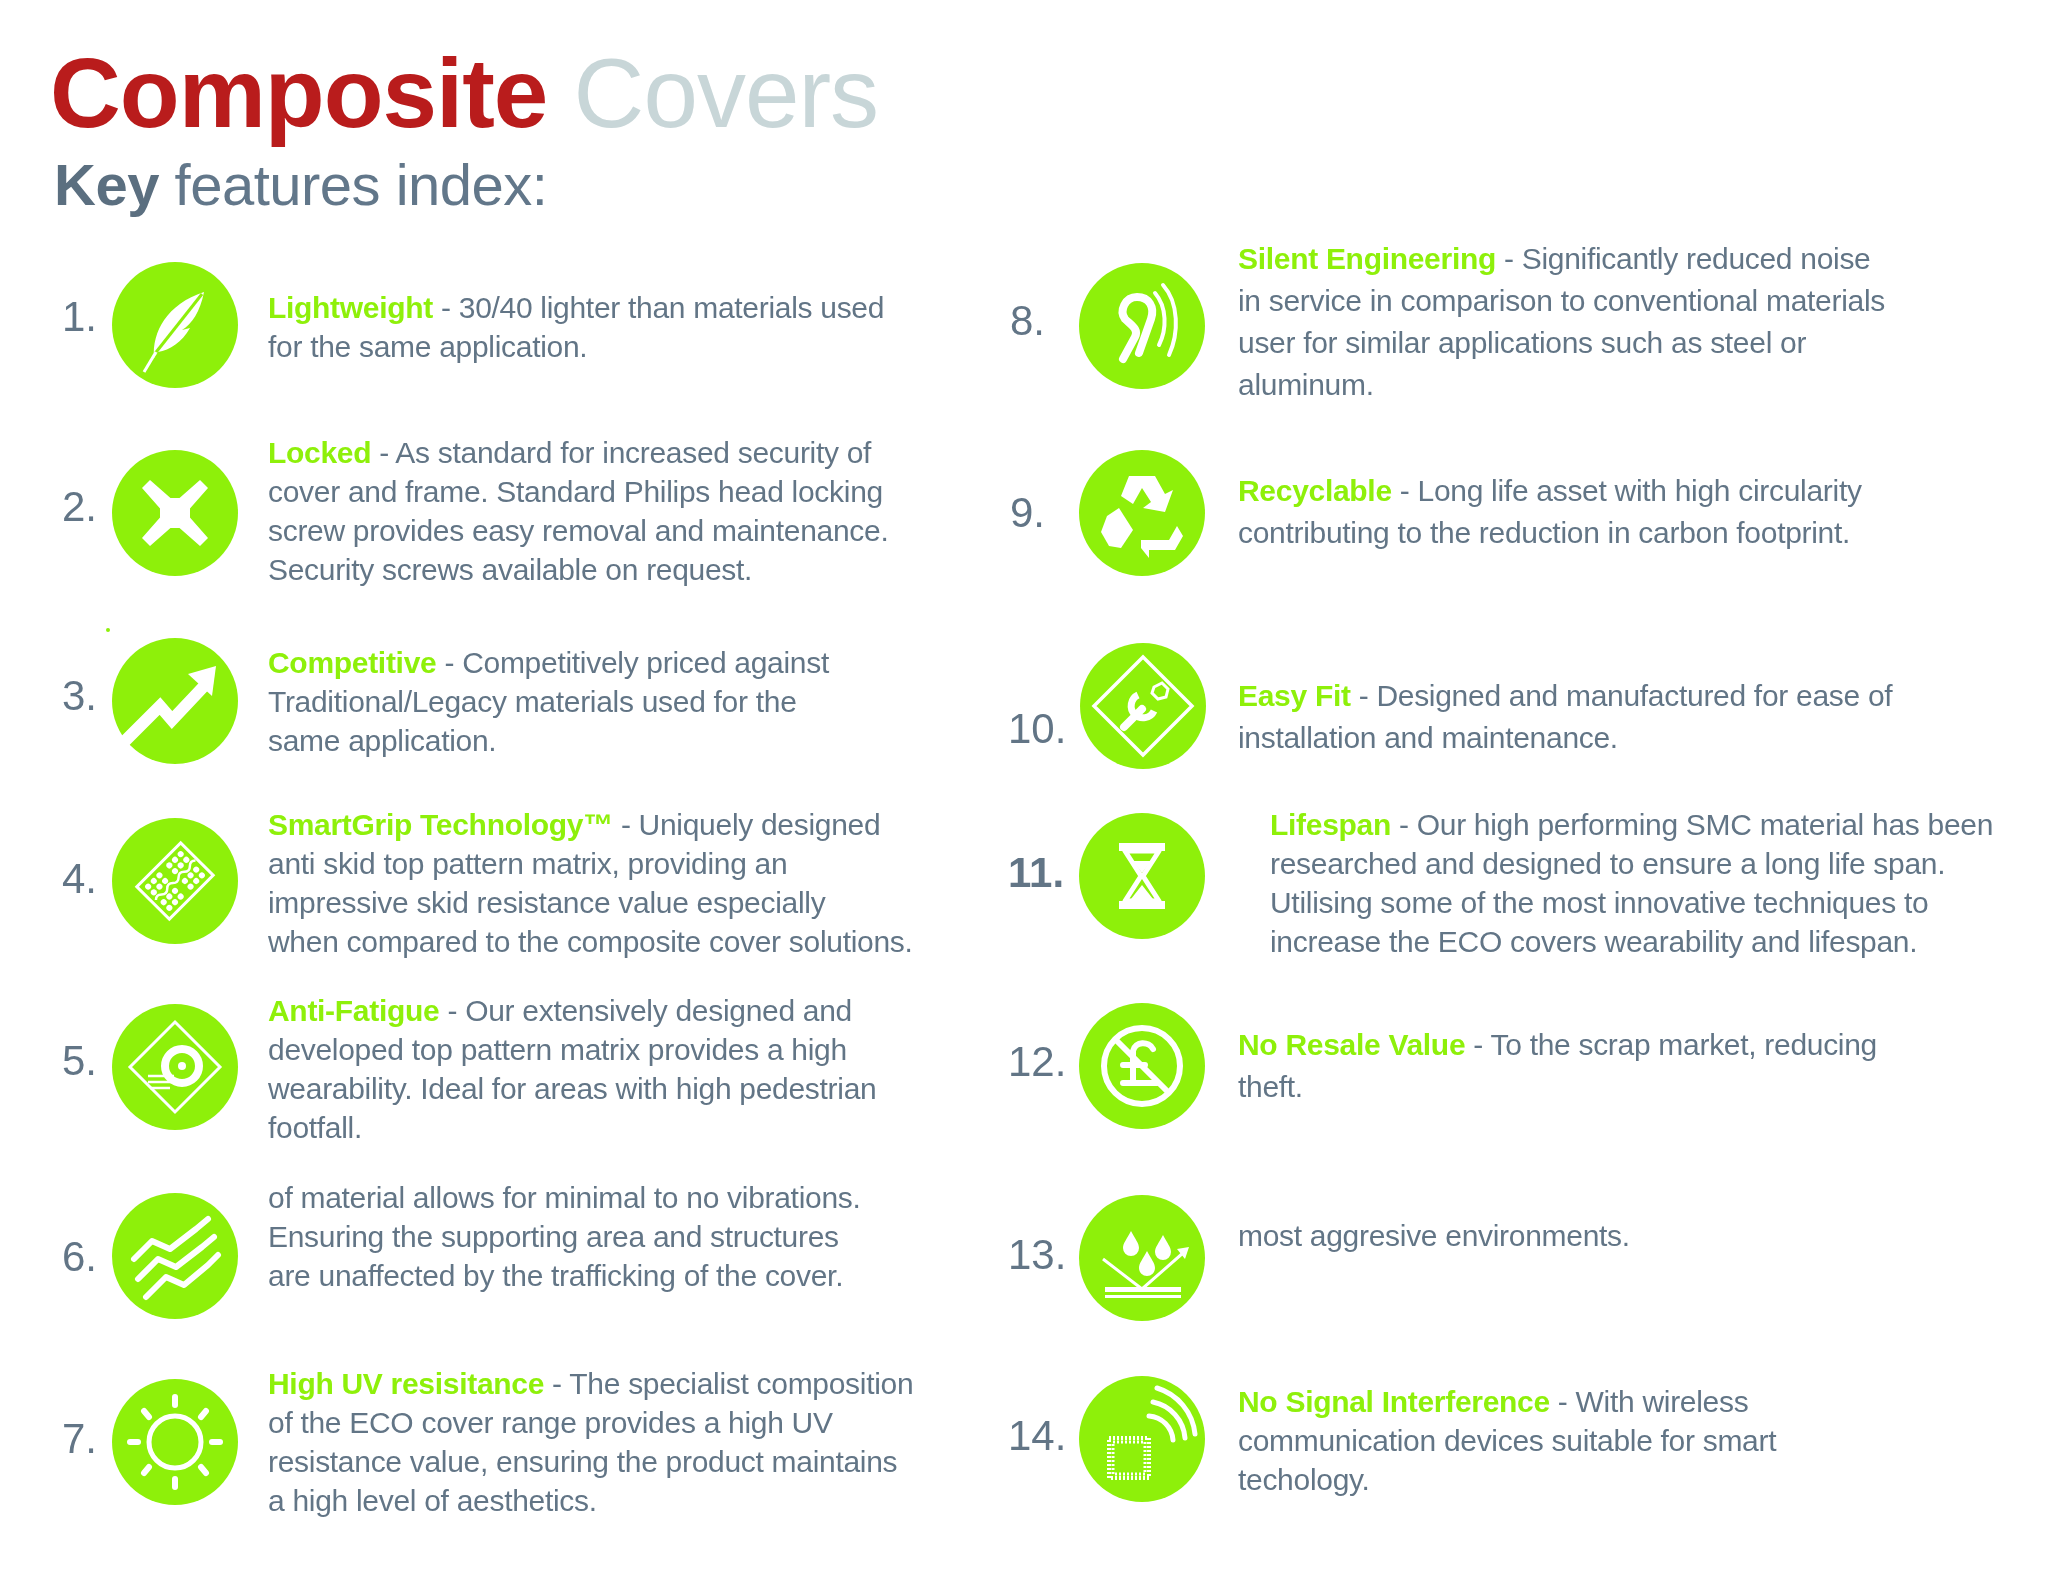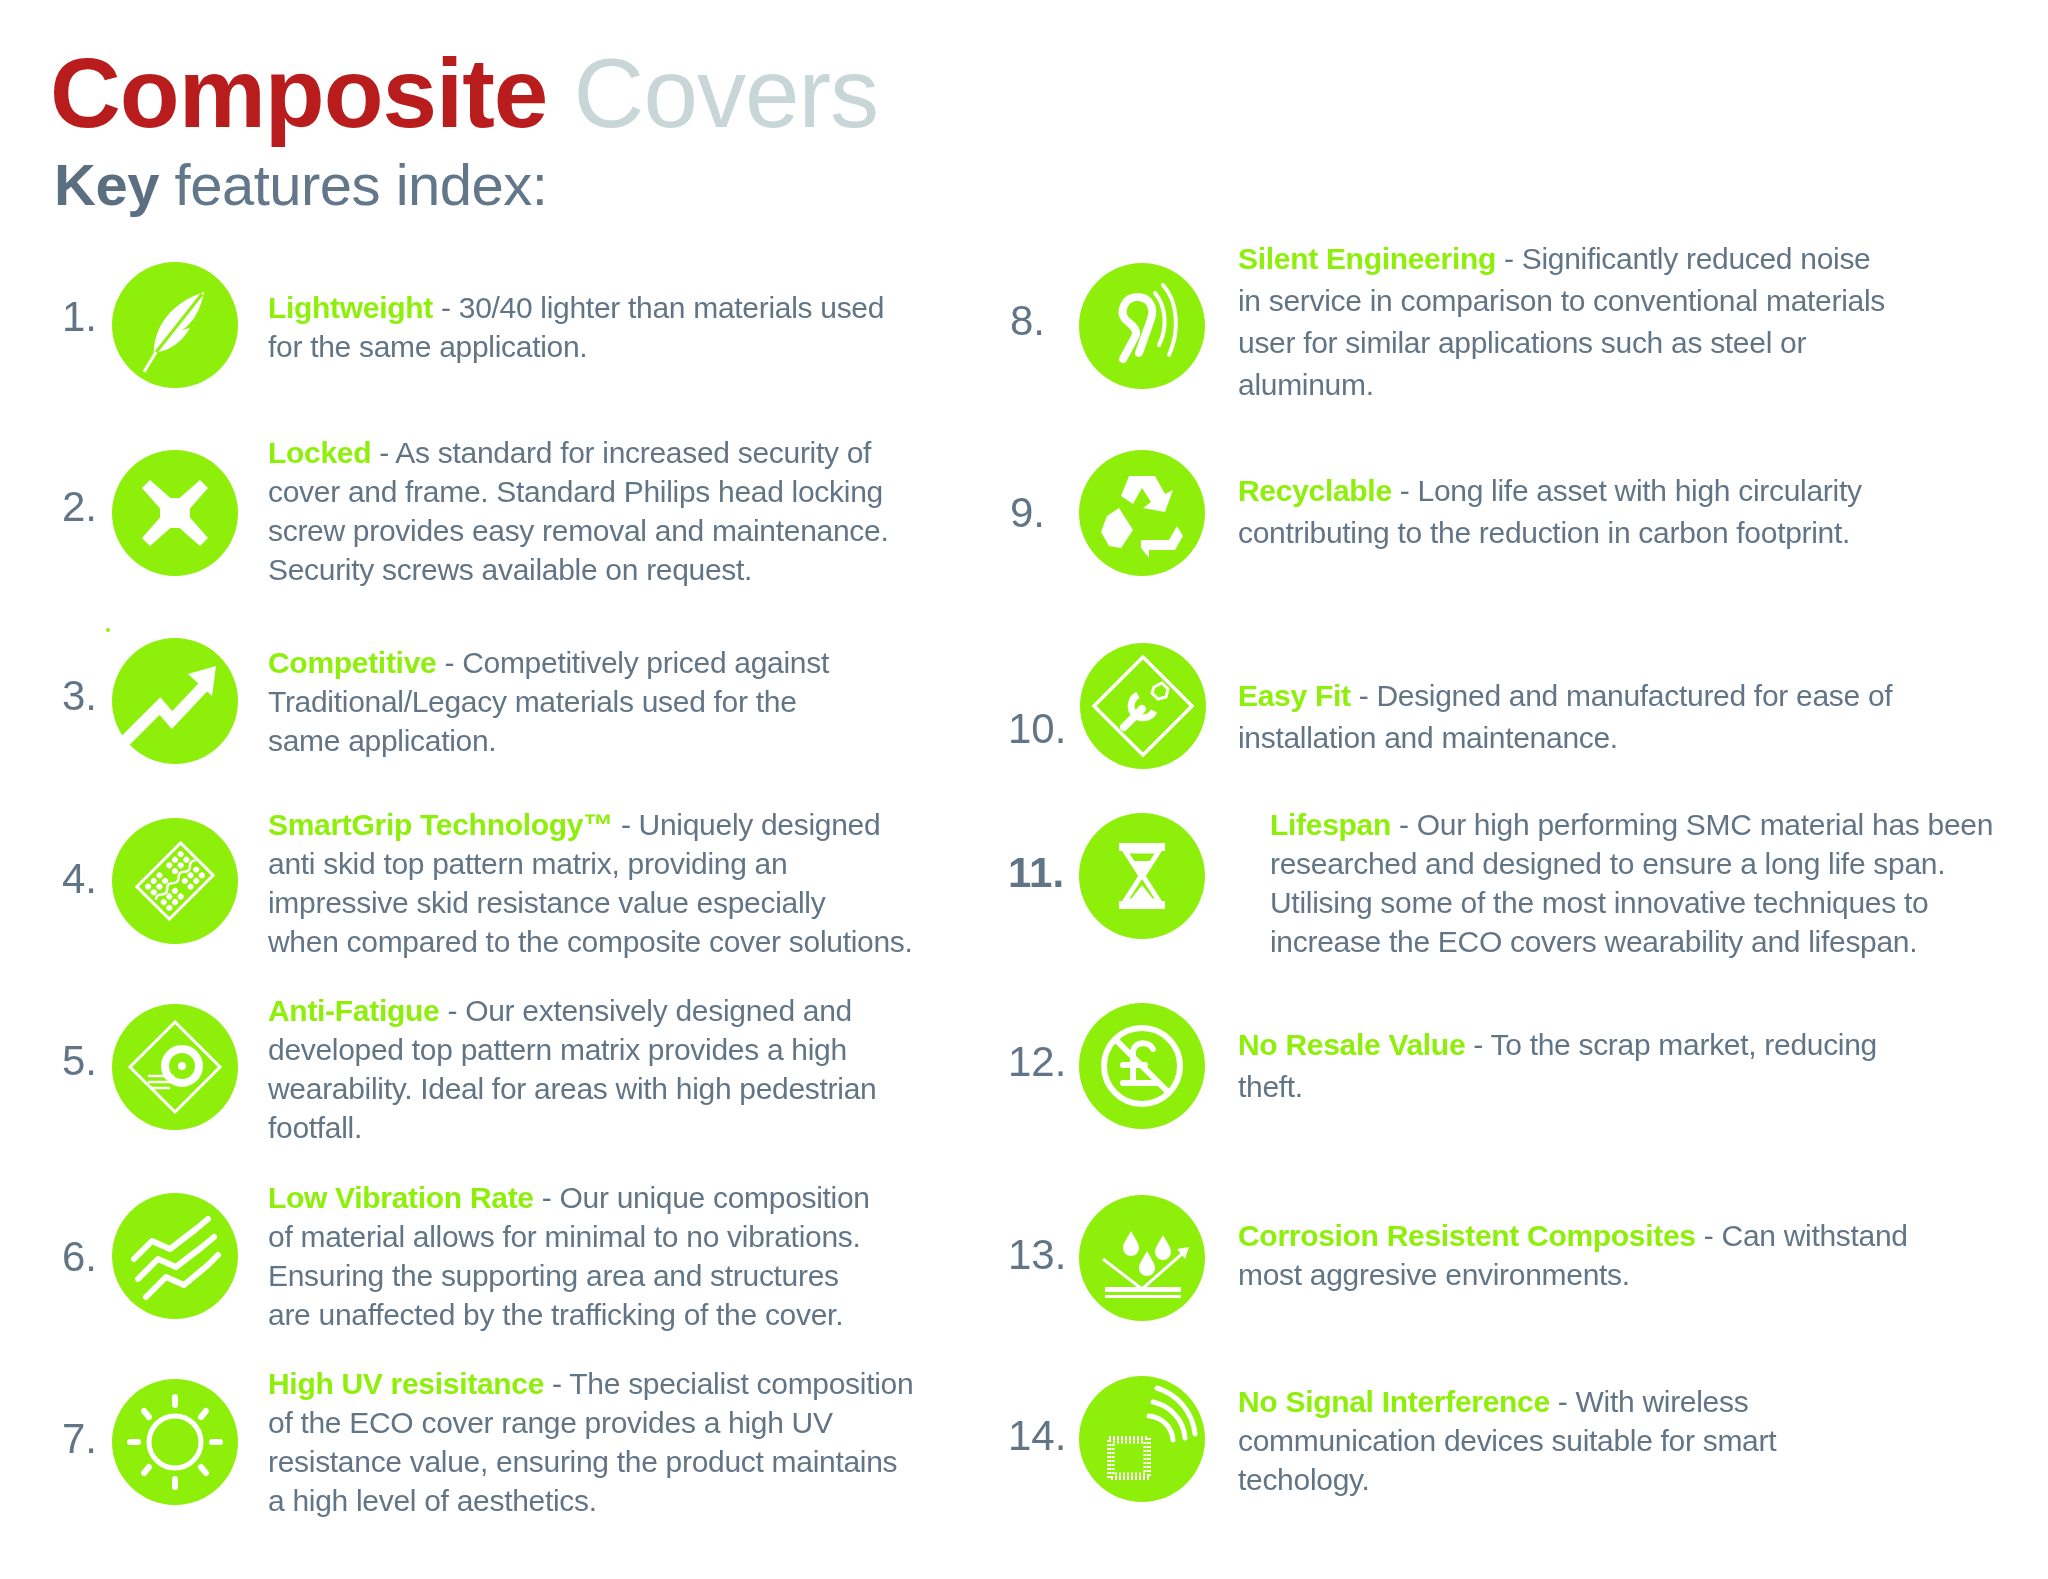--- a/index.html
+++ b/index.html
@@ -150,21 +150,20 @@
   <div class="circle" style="left:112px;top:1193px;">
     <svg viewBox="0 0 126 126">
       <g stroke="#fff" stroke-width="6" fill="none" stroke-linecap="round" stroke-linejoin="round">
         <polyline points="22,66 40,48 58,56 84,36 96,26"></polyline>
         <polyline points="26,86 46,66 64,74 90,54 102,44"></polyline>
         <polyline points="34,104 54,84 72,92 96,72 106,62"></polyline>
       </g>
     </svg>
   </div>
   <div class="text" style="left:268px;top:1178px;">
-    <span class="line"><span class="head">Low Vibration Rate</span><span> - Our unique composition</span></span>
     <span class="line">of material allows for minimal to no vibrations.</span>
     <span class="line">Ensuring the supporting area and structures</span>
     <span class="line">are unaffected by the trafficking of the cover.</span>
   </div>
 </div>
 
 <div class="row">
   <span class="num" style="left:62px;top:1418px;">7.</span>
   <div class="circle" style="left:112px;top:1379px;">
     <svg viewBox="0 0 126 126">
@@ -284,21 +283,20 @@
         <path d="M84 40 C80 48 76 52 76 57 A8 8 0 0 0 92 57 C92 52 88 48 84 40 Z"></path>
         <path d="M68 56 C64 64 60 68 60 73 A8 8 0 0 0 76 73 C76 68 72 64 68 56 Z"></path>
         <rect x="26" y="92" width="76" height="5"></rect>
         <rect x="26" y="100" width="76" height="3"></rect>
       </g>
       <polyline points="24,64 63,94 104,58" stroke="#fff" stroke-width="3" fill="none"></polyline>
       <polygon points="98,54 110,52 106,64" fill="#fff"></polygon>
     </svg>
   </div>
   <div class="text" style="left:1238px;top:1216px;">
-    <span class="line"><span class="head">Corrosion Resistent Composites</span><span> - Can withstand</span></span>
     <span class="line">most aggresive environments.</span>
   </div>
 </div>
 
 <div class="row">
   <span class="num" style="left:1008px;top:1415px;">14.</span>
   <div class="circle" style="left:1079px;top:1376px;">
     <svg viewBox="0 0 126 126">
       <rect x="30" y="62" width="40" height="40" fill="none" stroke="#fff" stroke-width="4" stroke-dasharray="2 2"></rect>
       <rect x="34" y="66" width="32" height="32" fill="none" stroke="#fff" stroke-width="3" stroke-dasharray="2 2"></rect>

